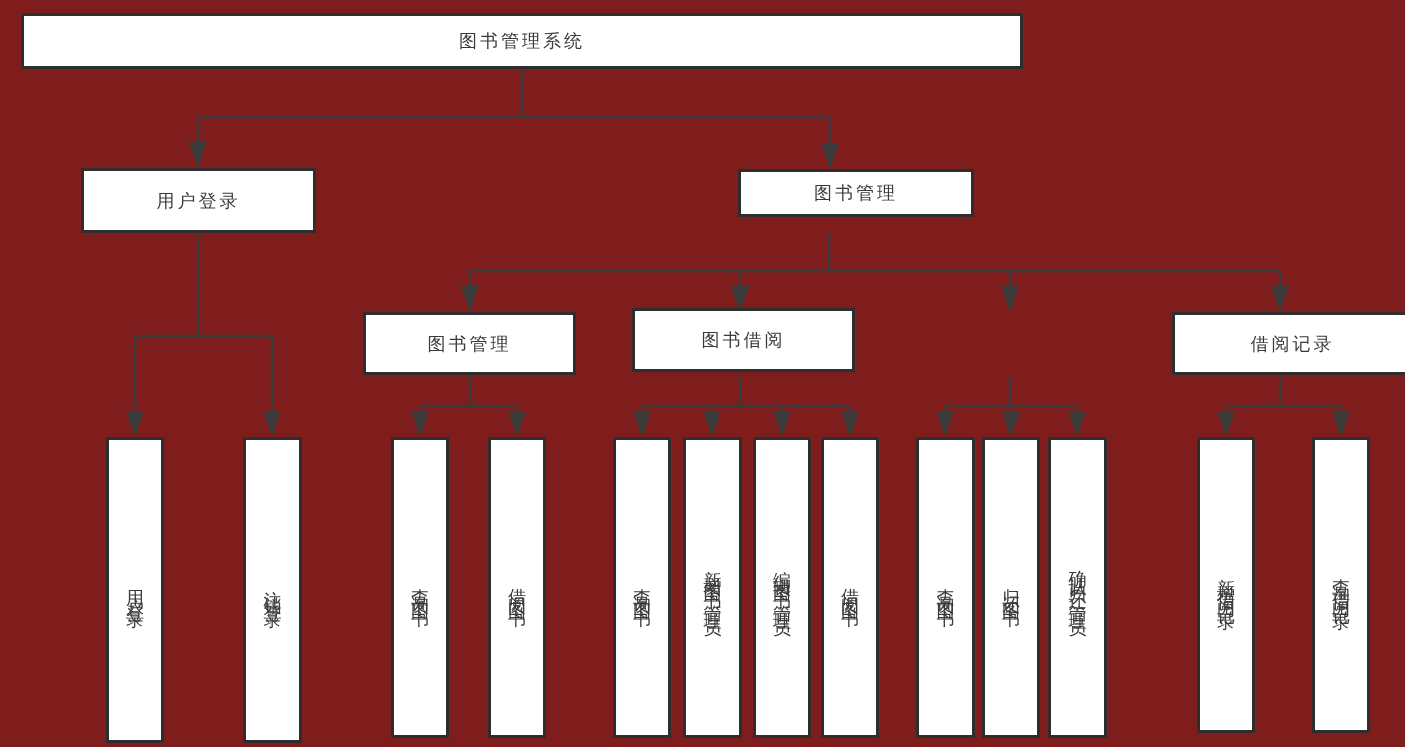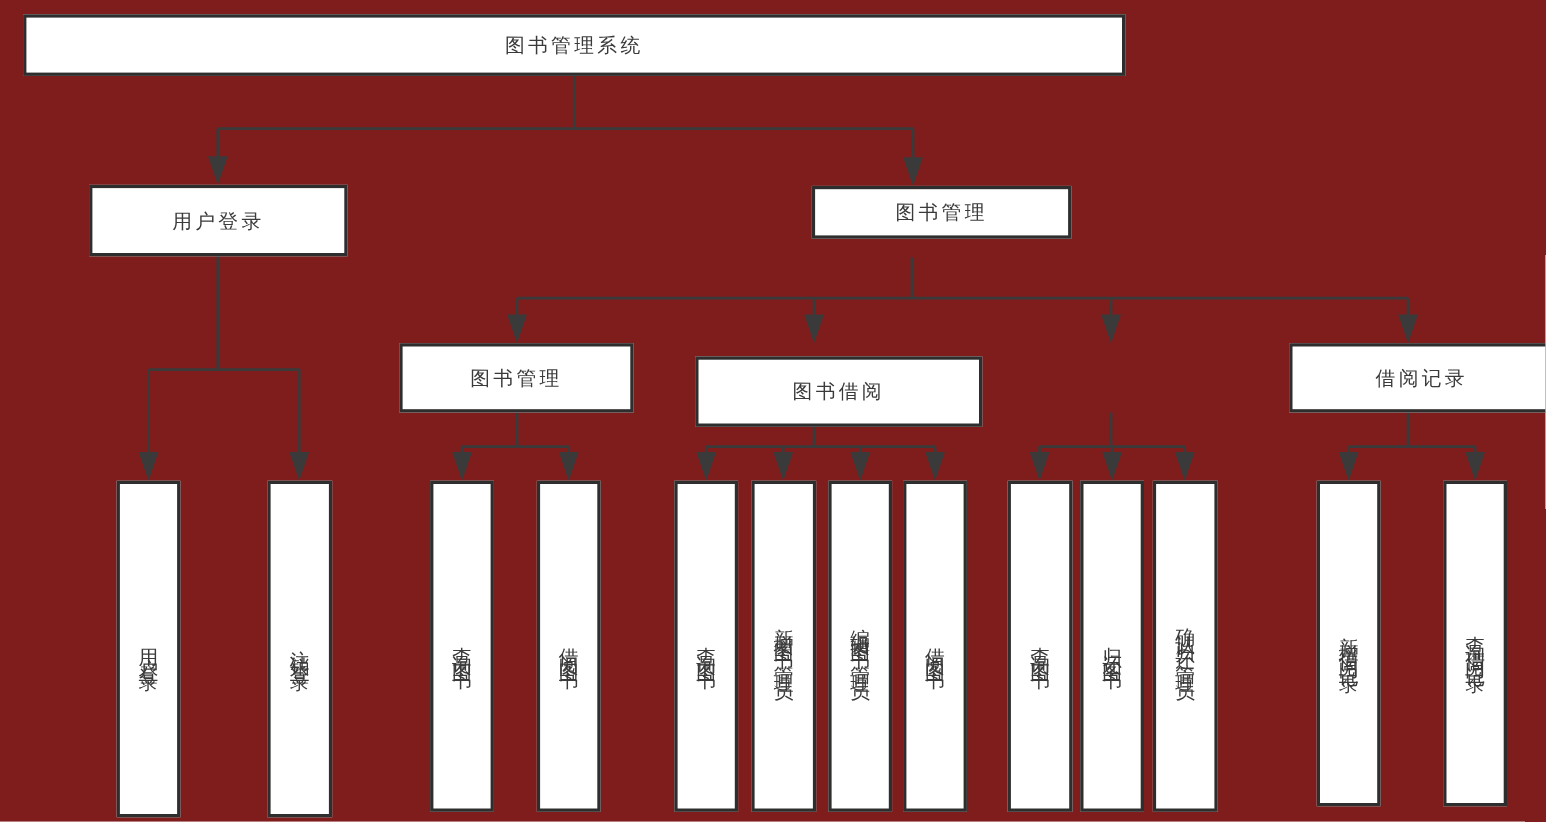--- a/index.html
+++ b/index.html
@@ -107,21 +107,21 @@
   <div class="node h" style="left:81px;top:168px;width:235px;height:65px">
     <span>用户登录</span>
   </div>
   <div class="node h" style="left:738px;top:169px;width:236px;height:48px">
     <span>图书管理</span>
   </div>
 
   <div class="node h" style="left:363px;top:312px;width:213px;height:63px">
     <span>图书管理</span>
   </div>
-  <div class="node h" style="left:632px;top:324px;width:261px;height:64px">
+  <div class="node h" style="left:632px;top:308px;width:223px;height:64px">
     <span>图书借阅</span>
   </div>
   <div class="node h" style="left:1172px;top:312px;width:241px;height:63px">
     <span>借阅记录</span>
   </div>
 
   <div class="node v" style="left:106px;top:437px;width:58px;height:306px">
     <span>用户登录</span>
   </div>
   <div class="node v" style="left:243px;top:437px;width:59px;height:306px">

